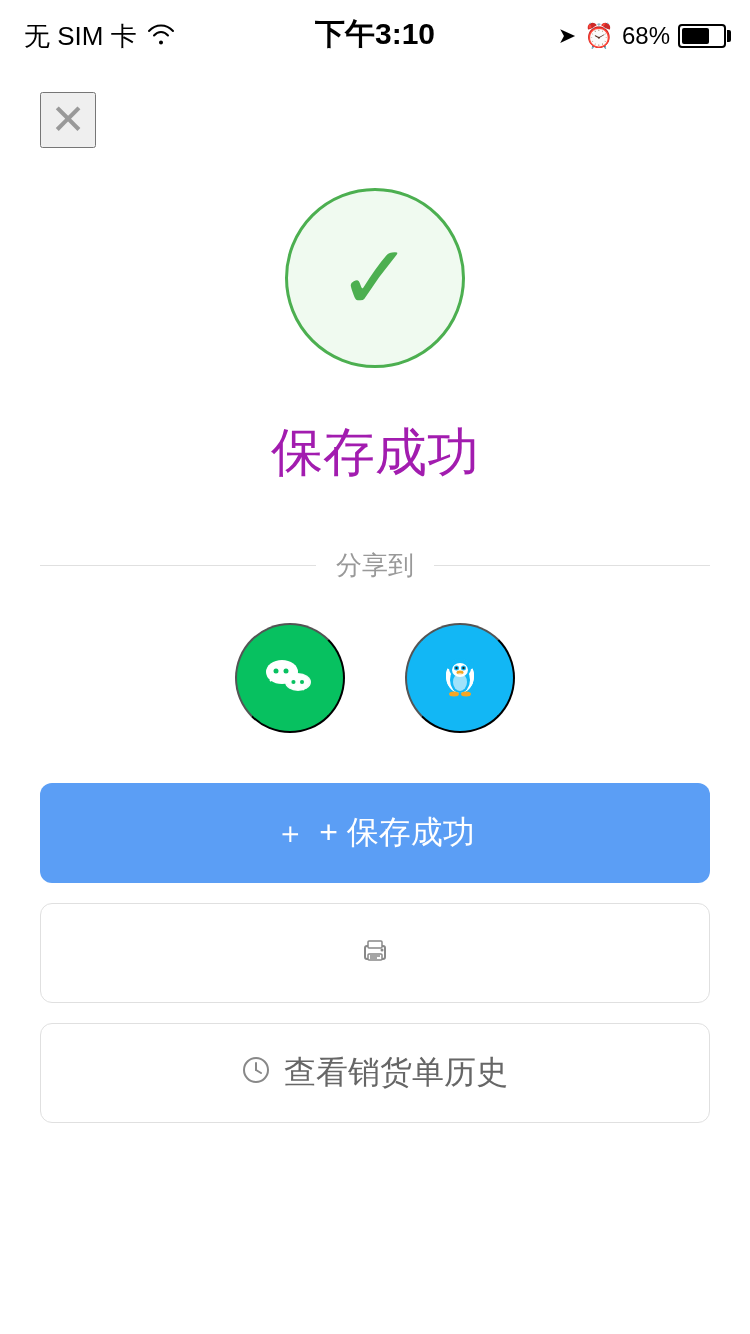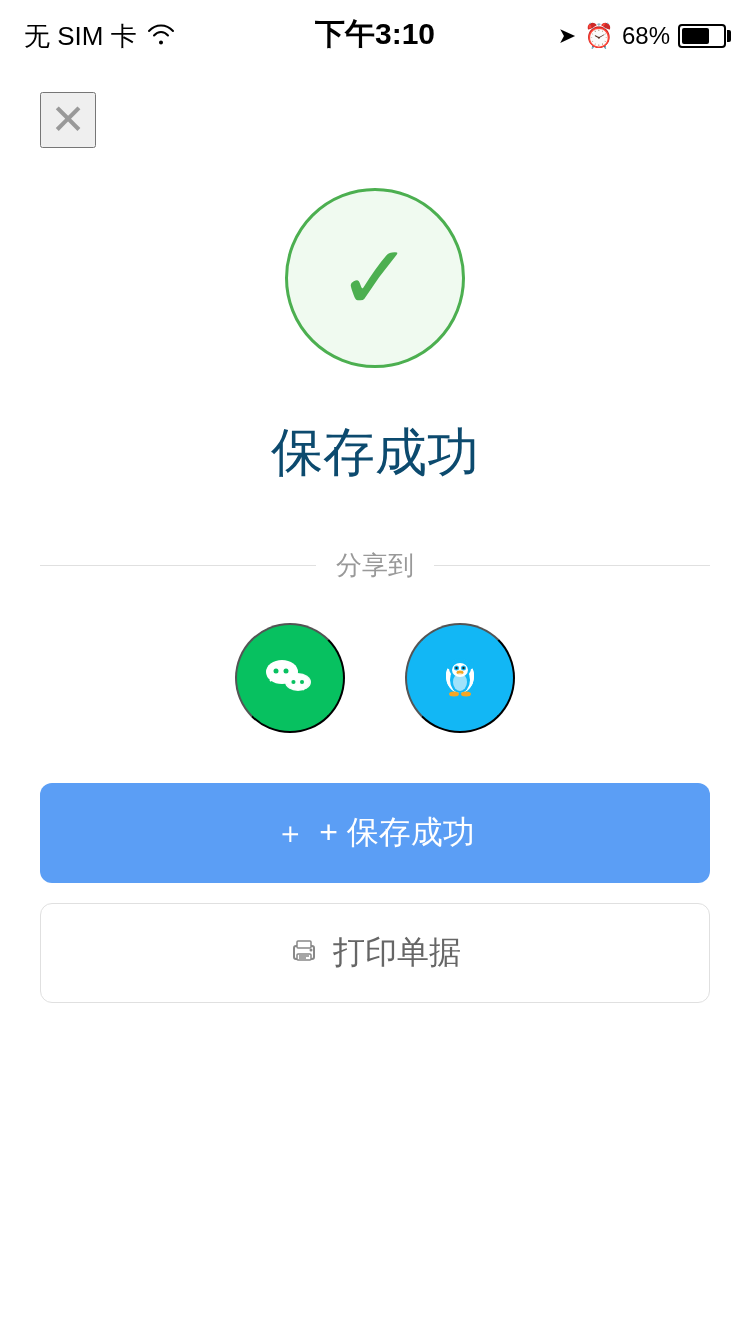--- a/index.html
+++ b/index.html
@@ -125,21 +125,21 @@
     .checkmark {
       font-size: 90px;
       color: #4CAF50;
       line-height: 1;
     }
 
     
     .success-title {
       font-size: 52px;
       font-weight: 500;
-      color: #0c4a6e;
+      color: #a21caf;
       margin-bottom: 60px;
     }
 
     
     .share-section {
       width: 100%;
       display: flex;
       flex-direction: column;
       align-items: center;
       margin-bottom: 50px;
@@ -336,18 +336,27 @@
       <span class="btn-icon">
         <svg width="30" height="28" viewBox="0 0 30 28" fill="none">
           <rect x="5" y="10" width="20" height="13" rx="2" stroke="#888" stroke-width="2"></rect>
           <rect x="8" y="5" width="14" height="7" rx="1" fill="white" stroke="#888" stroke-width="1.5"></rect>
           <rect x="8" y="18" width="14" height="6" rx="1" fill="white" stroke="#888" stroke-width="1.5"></rect>
           <line x1="10" y1="20" x2="20" y2="20" stroke="#888" stroke-width="1.5"></line>
           <line x1="10" y1="22" x2="17" y2="22" stroke="#888" stroke-width="1.5"></line>
           <circle cx="22" cy="14" r="1.5" fill="#888"></circle>
         </svg>
       </span>
-      <span>打印单据</span>
     </button>
 
+    <button class="action-btn btn-secondary">
+      <span class="btn-icon">
+        <svg width="28" height="28" viewBox="0 0 28 28" fill="none">
+          <circle cx="14" cy="14" r="12" stroke="#888" stroke-width="2"></circle>
+          <line x1="14" y1="7" x2="14" y2="14" stroke="#888" stroke-width="2" stroke-linecap="round"></line>
+          <line x1="14" y1="14" x2="19" y2="17" stroke="#888" stroke-width="2" stroke-linecap="round"></line>
+        </svg>
+      </span>
+      <span>查看销货单历史</span>
+    </button>
   </div>
 
 </div>
 
 </body></html>

